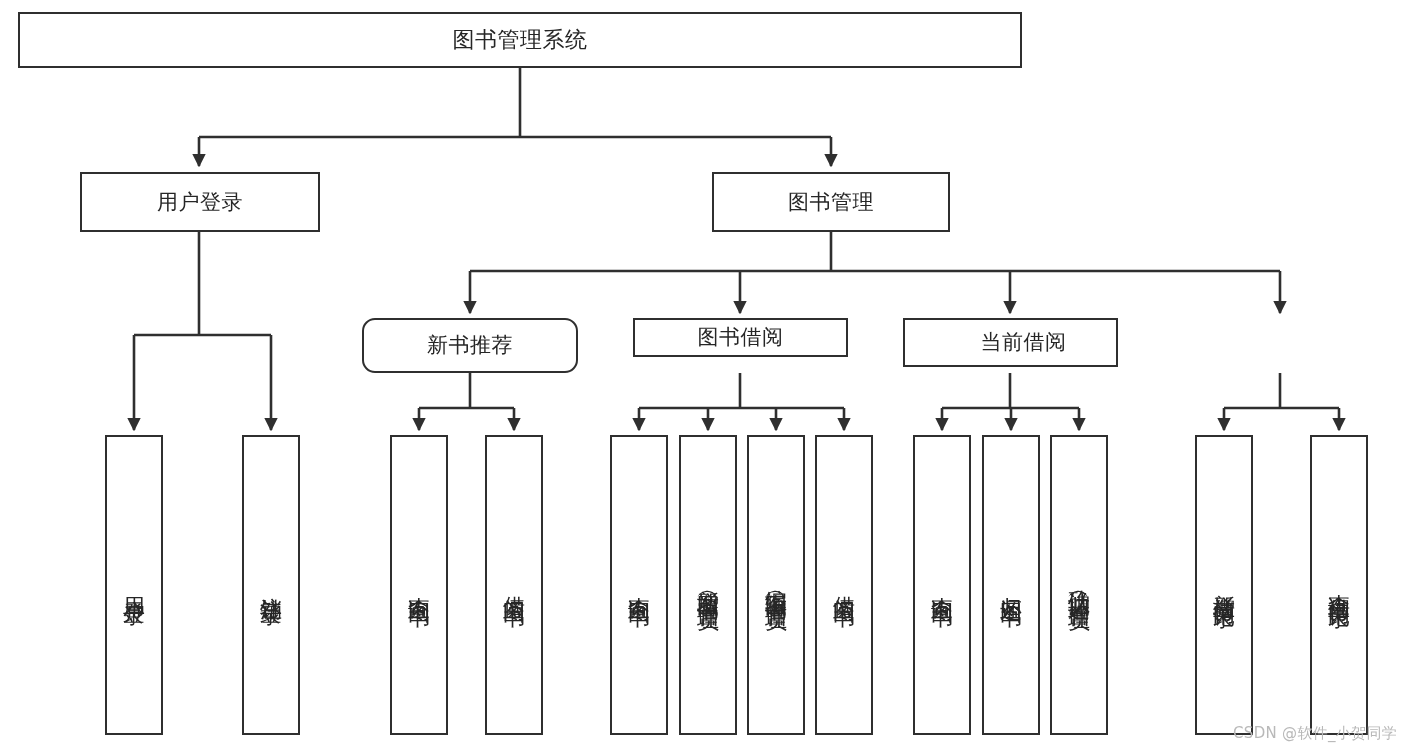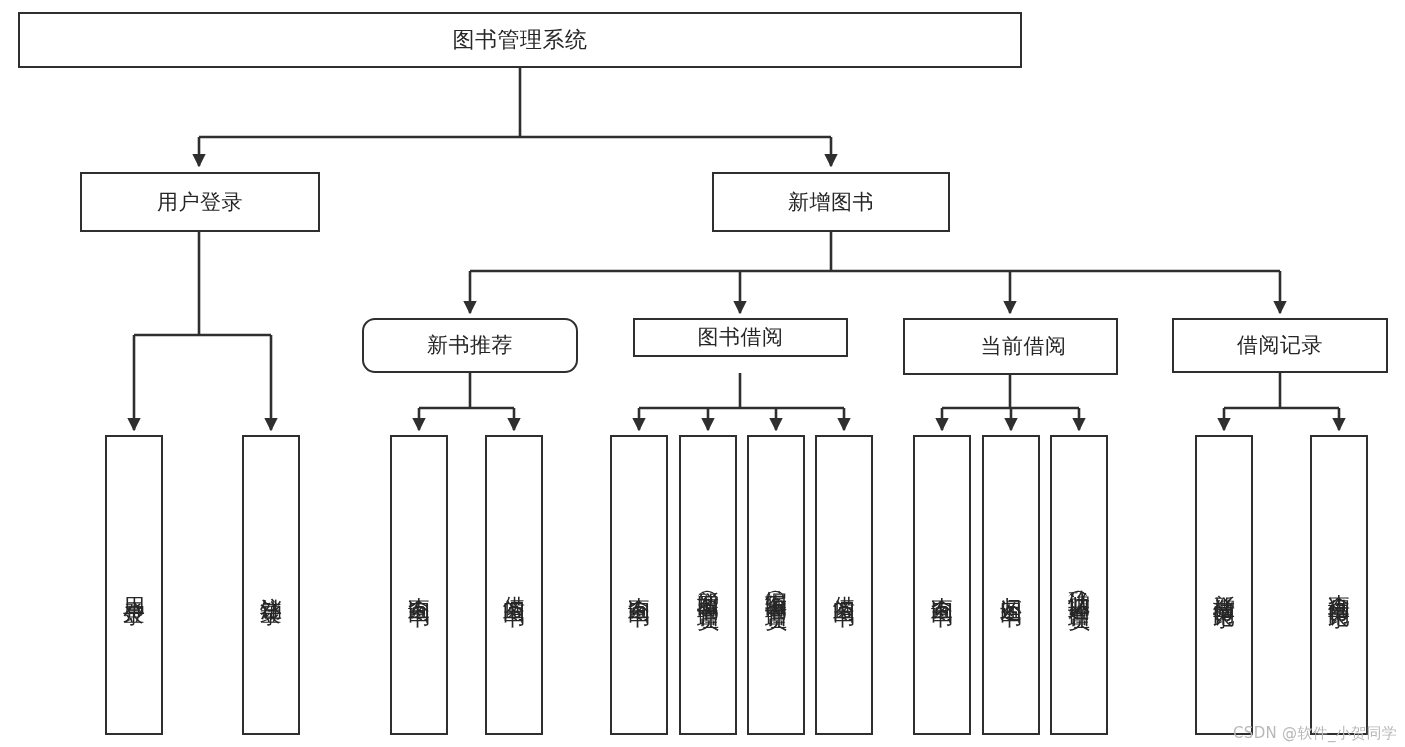--- a/index.html
+++ b/index.html
@@ -134,34 +134,31 @@
   </svg>
 
   <div class="node horiz root" style="left:18px; top:12px; width:1004px; height:56px;">
     <span class="node-label">图书管理系统</span>
   </div>
 
   <div class="node horiz" style="left:80px; top:172px; width:240px; height:60px;">
     <span class="node-label">用户登录</span>
   </div>
   <div class="node horiz" style="left:712px; top:172px; width:238px; height:60px;">
-    <span class="node-label">新增图书</span>
+    <span class="node-label">图书管理</span>
   </div>
 
   <div class="node horiz" style="left:362px; top:318px; width:216px; height:55px;border-radius:13px;">
     <span class="node-label">新书推荐</span>
   </div>
   <div class="node horiz" style="left:633px; top:318px; width:215px; height:39px;">
     <span class="node-label">图书借阅</span>
   </div>
-  <div class="node horiz" style="left:903px; top:318px; width:215px; height:57px;padding-left:26px;">
+  <div class="node horiz" style="left:903px; top:318px; width:215px; height:49px;padding-left:26px;">
     <span class="node-label">当前借阅</span>
-  </div>
-  <div class="node horiz" style="left:1172px; top:318px; width:216px; height:55px;">
-    <span class="node-label">借阅记录</span>
   </div>
 
   <div class="node vert" style="left:105px; top:435px; width:58px; height:300px;">
     <span class="node-label">用户登录</span>
   </div>
   <div class="node vert" style="left:242px; top:435px; width:58px; height:300px;">
     <span class="node-label">注销登录</span>
   </div>
 
   <div class="node vert" style="left:390px; top:435px; width:58px; height:300px;">

